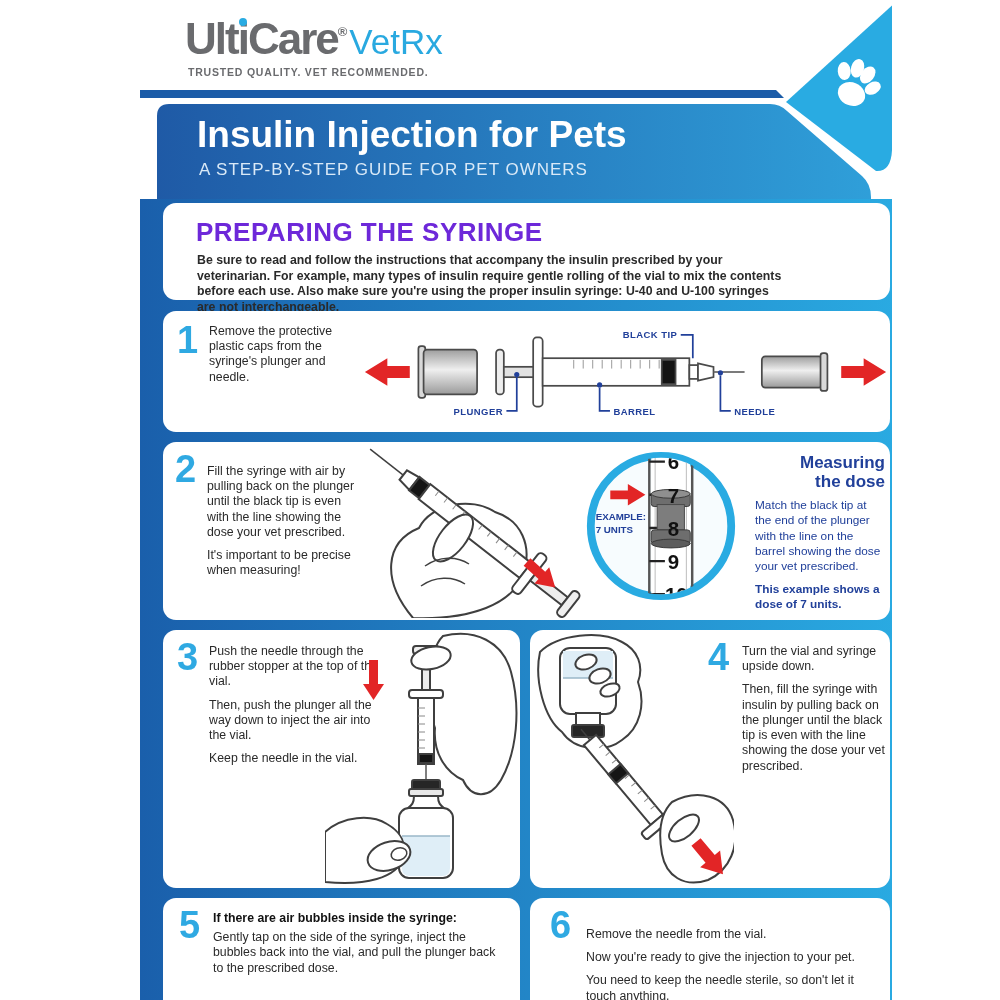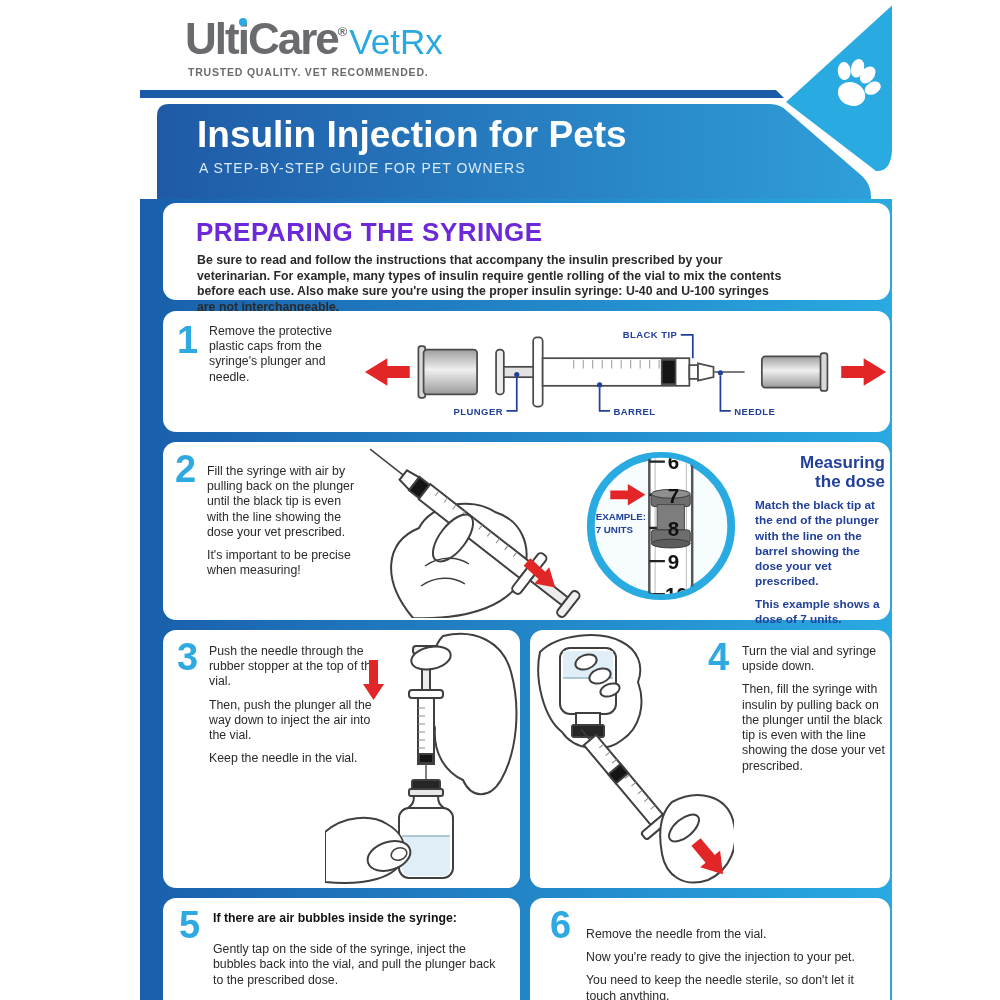--- a/index.html
+++ b/index.html
@@ -12,21 +12,21 @@
   .logo{position:absolute;left:45px;top:14px;white-space:nowrap;}
   .logo .brand{font-size:44px;font-weight:bold;color:#6A6B6E;letter-spacing:-2px;}
   .logo .iblue{position:relative;}
   .logo .iblue::before{content:"";position:absolute;top:4px;left:1px;width:8px;height:8px;border-radius:50%;background:#29ABE2;}
   .logo .reg{font-size:13px;font-weight:bold;color:#6A6B6E;vertical-align:18px;letter-spacing:0;}
   .logo .suffix{font-size:35px;font-weight:500;color:#29A9E0;letter-spacing:0px;margin-left:2px;}
   .tagline{position:absolute;left:48px;top:66px;font-size:10.5px;font-weight:bold;color:#6A6B6E;letter-spacing:0.8px;}
 
   
   .title{position:absolute;left:57px;top:114px;font-size:37px;font-weight:bold;color:#fff;}
-  .subtitle{position:absolute;left:59px;top:160px;font-size:14px;font-weight:400;color:#D9E9F7;letter-spacing:1px;text-align:right;}
+  .subtitle{position:absolute;left:59px;top:160px;font-size:17px;font-weight:400;color:#D9E9F7;letter-spacing:1px;text-align:right;}
 
   
   .card{position:absolute;background:#fff;border-radius:13px;}
   .c-intro{left:23px;top:203px;width:727px;height:97px;}
   .c1{left:23px;top:311px;width:727px;height:121px;}
   .c2{left:23px;top:442px;width:727px;height:178px;}
   .c3{left:23px;top:630px;width:357px;height:258px;}
   .c4{left:390px;top:630px;width:360px;height:258px;}
   .c5{left:23px;top:898px;width:357px;height:140px;}
   .c6{left:390px;top:898px;width:360px;height:140px;}
@@ -34,21 +34,21 @@
   .intro-heading{position:absolute;left:33px;top:14px;font-size:26px;font-weight:bold;color:#6d28d9;letter-spacing:0.5px;}
   .intro-body{position:absolute;left:34px;top:50px;width:590px;font-size:12.3px;line-height:1.28;color:#2A2A2A;font-weight:700;}
 
   .step-num{position:absolute;font-size:38px;font-weight:bold;color:#2FA9E2;line-height:1;}
   .step-text{position:absolute;font-size:12.3px;line-height:1.24;color:#2A2A2A;}
   .step-text p{margin:0 0 8px 0;}
   .lead{font-weight:bold;color:#111;}
 
   .measuring{position:absolute;left:592px;top:12px;width:130px;color:#21409A;}
   .measuring .m-head{font-size:17px;font-weight:bold;line-height:1.1;margin-bottom:7px;text-align:right;}
-  .measuring .m-body{font-size:11.8px;font-weight:bold;line-height:1.28;}
+  .measuring .m-body{font-size:11.8px;font-weight:normal;line-height:1.28;}
   .measuring .m-note{font-size:11.8px;font-weight:bold;line-height:1.28;margin-top:8px;}
 
   .abs{position:absolute;}
 </style>
 </head>
 <body>
 
 <div class="stage">
   <div class="poster">
 
@@ -336,21 +336,21 @@
         <ellipse cx="150" cy="196" rx="9" ry="18" transform="rotate(50 150 196)" fill="#fff" stroke="#3f3f3f" stroke-width="2"></ellipse>
         <g transform="translate(162,210) rotate(50)">
           <polygon points="0,-6 22,-6 22,-13 42,0 22,13 22,6 0,6" fill="#E22526"></polygon>
         </g>
       </svg>
     </div>
 
     <div class="card c5">
       <div class="step-num" style="left:16px;top:8px;">5</div>
       <div class="step-text" style="left:50px;top:13px;width:292px;">
-        <p style="margin-bottom:16px;"><span class="lead">If there are air bubbles inside the syringe:</span></p>
+        <p style="margin-bottom:4px;"><span class="lead">If there are air bubbles inside the syringe:</span></p>
         <p>Gently tap on the side of the syringe, inject the bubbles back into the vial, and pull the plunger back to the prescribed dose.</p>
       </div>
     </div>
 
     <div class="card c6">
       <div class="step-num" style="left:20px;top:8px;">6</div>
       <div class="step-text" style="left:56px;top:29px;width:296px;">
         <p>Remove the needle from the vial.</p>
         <p>Now you're ready to give the injection to your pet.</p>
         <p>You need to keep the needle sterile, so don't let it touch anything.</p>

